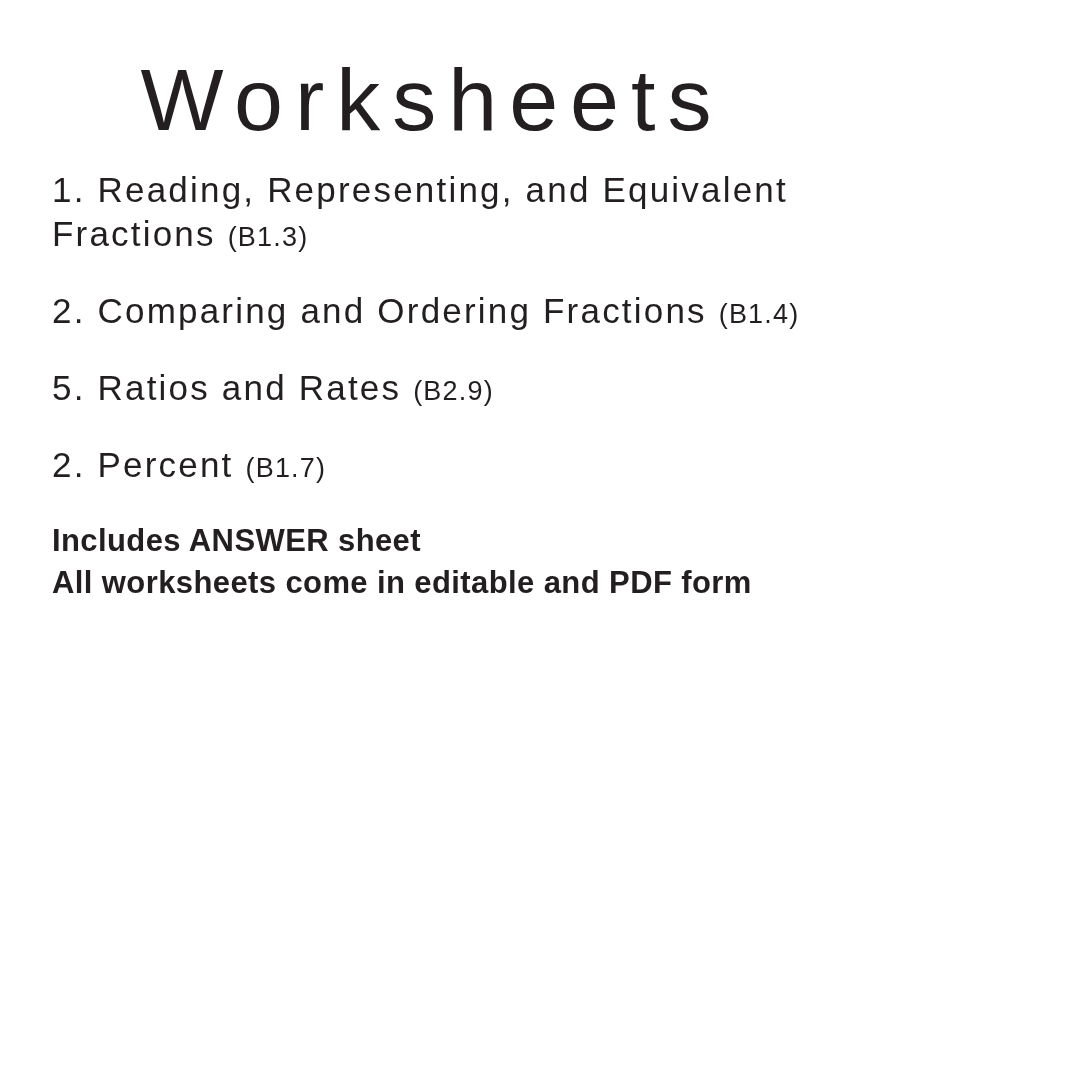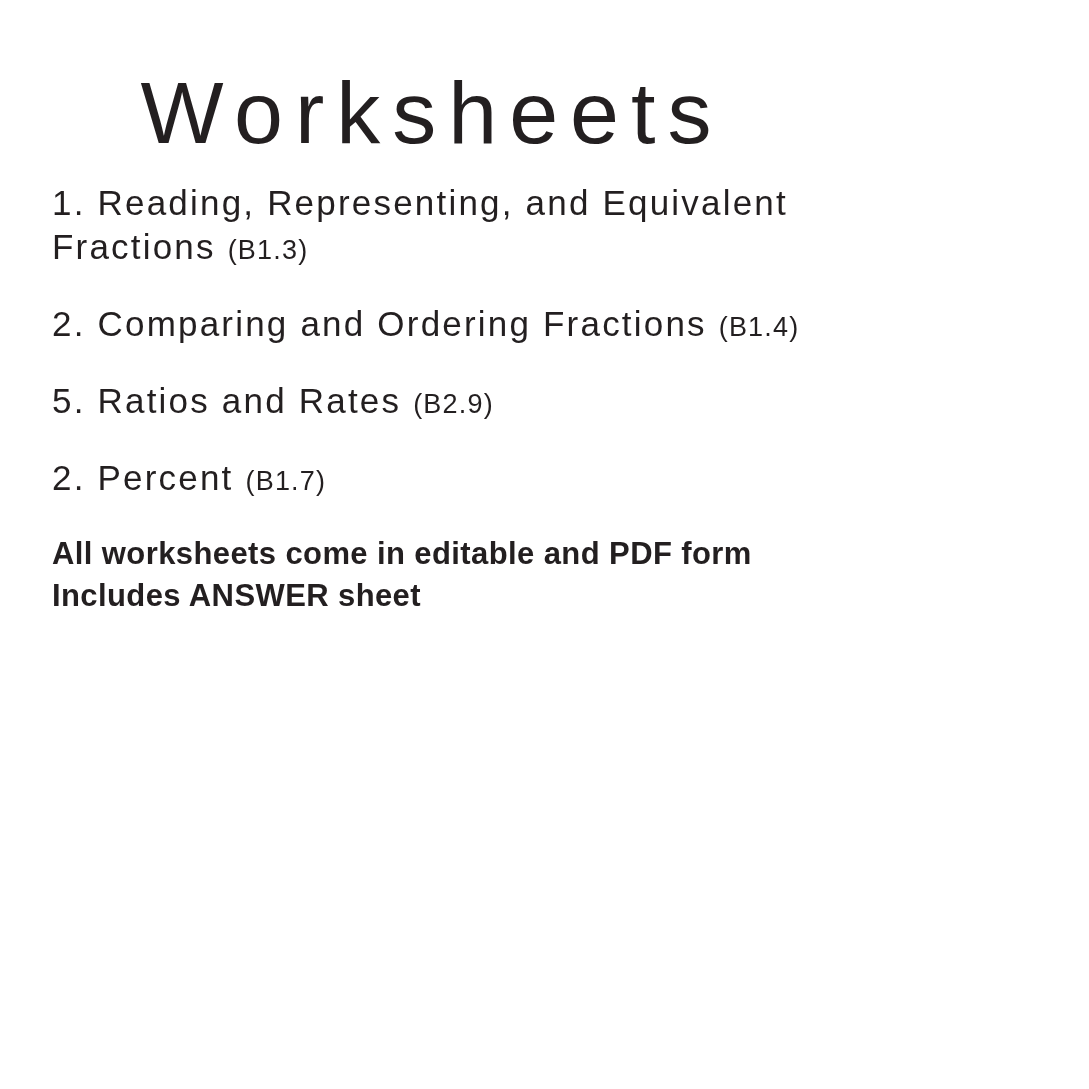--- a/index.html
+++ b/index.html
@@ -12,21 +12,21 @@
     background: #ffffff;
     font-family: "Liberation Sans", sans-serif;
     color: #231f20;
     overflow: hidden;
   }
   .page {
     position: relative;
     width: 864px;
     height: 1089px;
     box-sizing: border-box;
-    padding: 16px 52px;
+    padding: 3px 52px;
   }
   .title {
     text-align: center;
     font-size: 88px;
     line-height: 1.12;
     font-weight: 400;
     letter-spacing: 12px;
     color: #231f20;
     padding-top: 48px;
     margin: 0 0 10px 0;
@@ -89,17 +89,17 @@
       <span>5. Ratios and Rates</span>
       <span class="code">(B2.9)</span>
     </li>
     <li class="list-item">
       <span>2. Percent</span>
       <span class="code">(B1.7)</span>
     </li>
   </ul>
 
   <div class="footer">
+    <div>Includes ANSWER sheet</div>
     <div>All worksheets come in editable and PDF form</div>
-    <div>Includes ANSWER sheet</div>
   </div>
 
 </div>
 
 </body></html>

